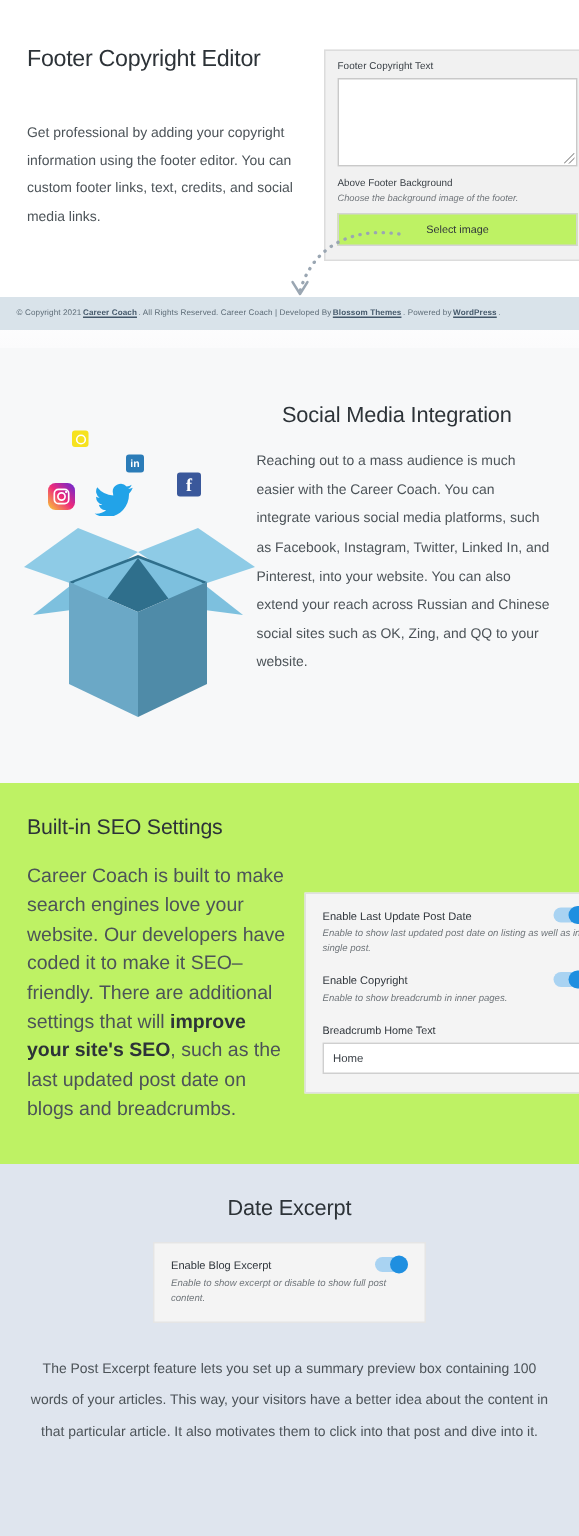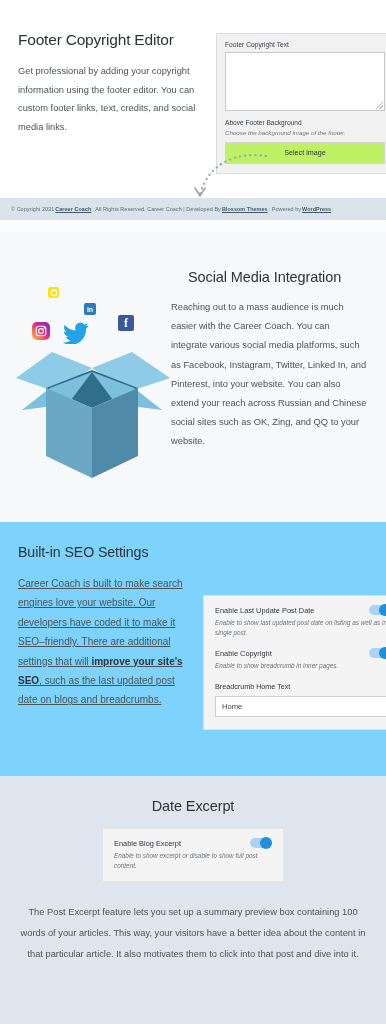--- a/index.html
+++ b/index.html
@@ -21,21 +21,21 @@
   }
   .fe-left {
     position: absolute;
     left: 18px; top: 31px; width: 182px;
   }
   .fe-title {
     font-size: 15.5px;
     font-weight: 400;
     color: #2d3338;
     letter-spacing: -0.2px;
-    margin-bottom: 13px;
+    margin-bottom: 30px;
   }
   .fe-body {
     font-size: 9.3px;
     line-height: 18.5px;
     color: #4c5358;
   }
   .fe-panel {
     position: absolute;
     left: 216px; top: 33px; width: 178px;
     background: #f1f1f1;
@@ -150,39 +150,38 @@
     position: absolute;
     display: flex;
     align-items: center;
     justify-content: center;
   }
 
   
   .sec-seo {
     position: relative;
     height: 254px;
-    background: #7dd3fc;
+    background: #bef264;
     overflow: hidden;
   }
   .seo-left {
     position: absolute;
     left: 18px; top: 22px; width: 177px;
   }
   .seo-title {
     font-size: 14.2px;
     font-weight: 400;
     color: #2d3338;
     letter-spacing: -0.1px;
     margin-bottom: 14px;
   }
   .seo-body {
-    font-size: 10px;
+    font-size: 13px;
     line-height: 19.4px;
     color: #4c5358;
-    text-decoration: underline;
   }
   .seo-body b { font-weight: bold; color: #2d3338; }
   .seo-panel {
     position: absolute;
     left: 203px; top: 595px;
     width: 200px;
     background: #f4f4f4;
     border: 1px solid #e0e0e0;
     padding: 9px 11px 12px 11px;
   }

